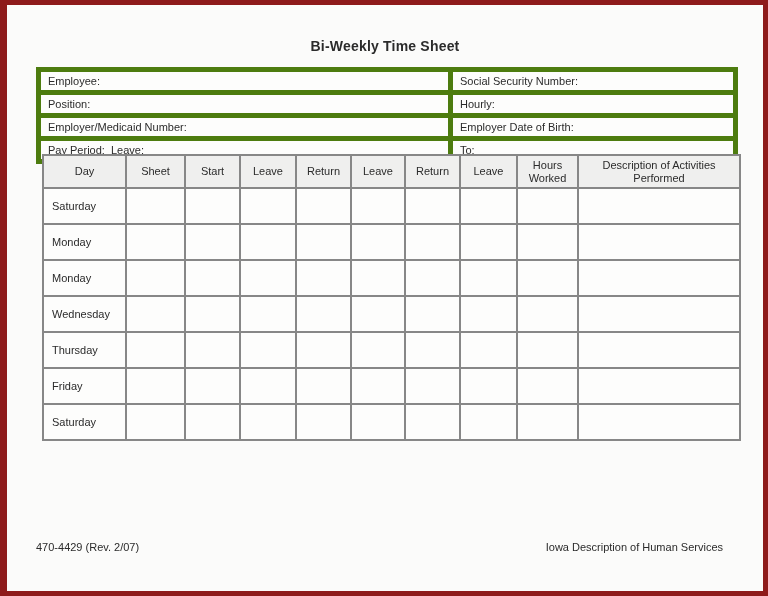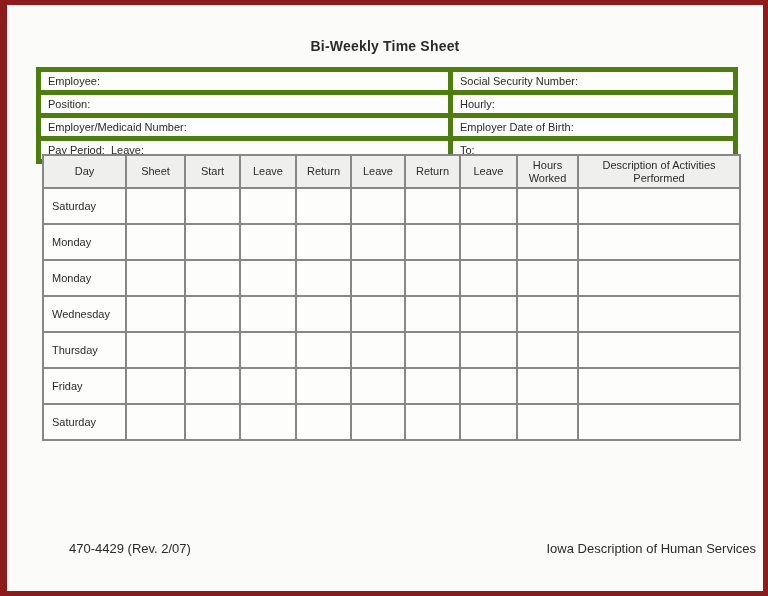--- a/index.html
+++ b/index.html
@@ -80,22 +80,21 @@
     padding: 0;
   }
   
   .footer {
     position: absolute;
     left: 29px;
     top: 536px;
     width: 697px;
     display: flex;
     justify-content: space-between;
-    font-size: 13px;
-    margin-left: 33px;
+    font-size: 11px;
   }
   .footer .agency {
     padding-right: 10px;
   }
 </style>
 </head>
 <body>
 
 <div class="page">
 

